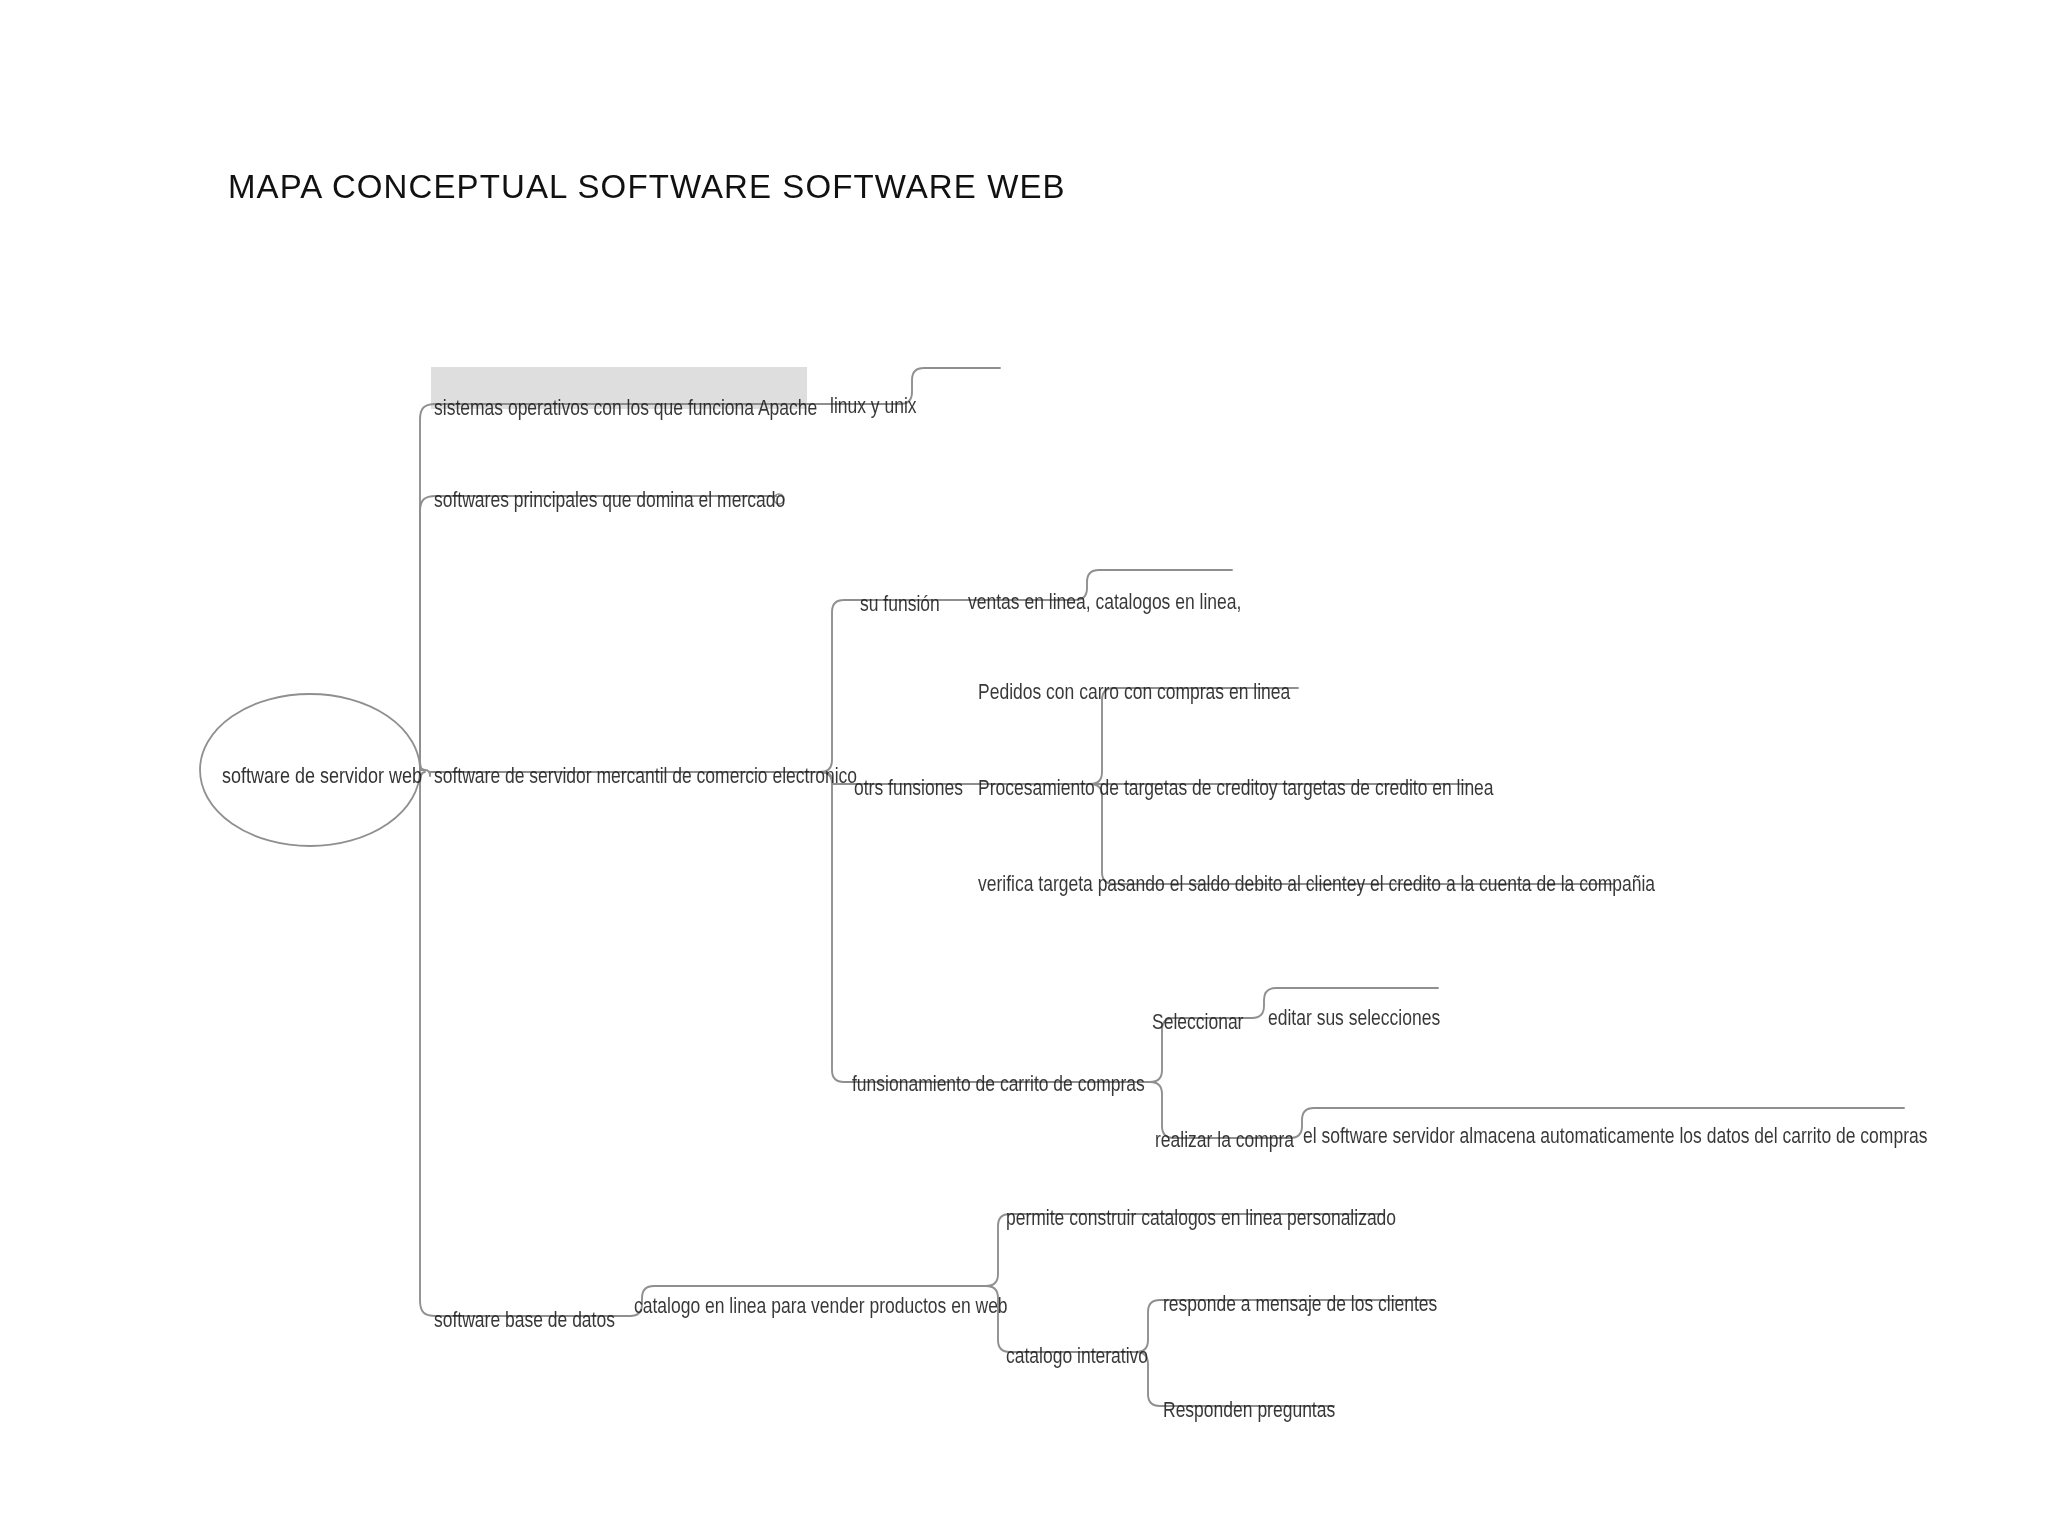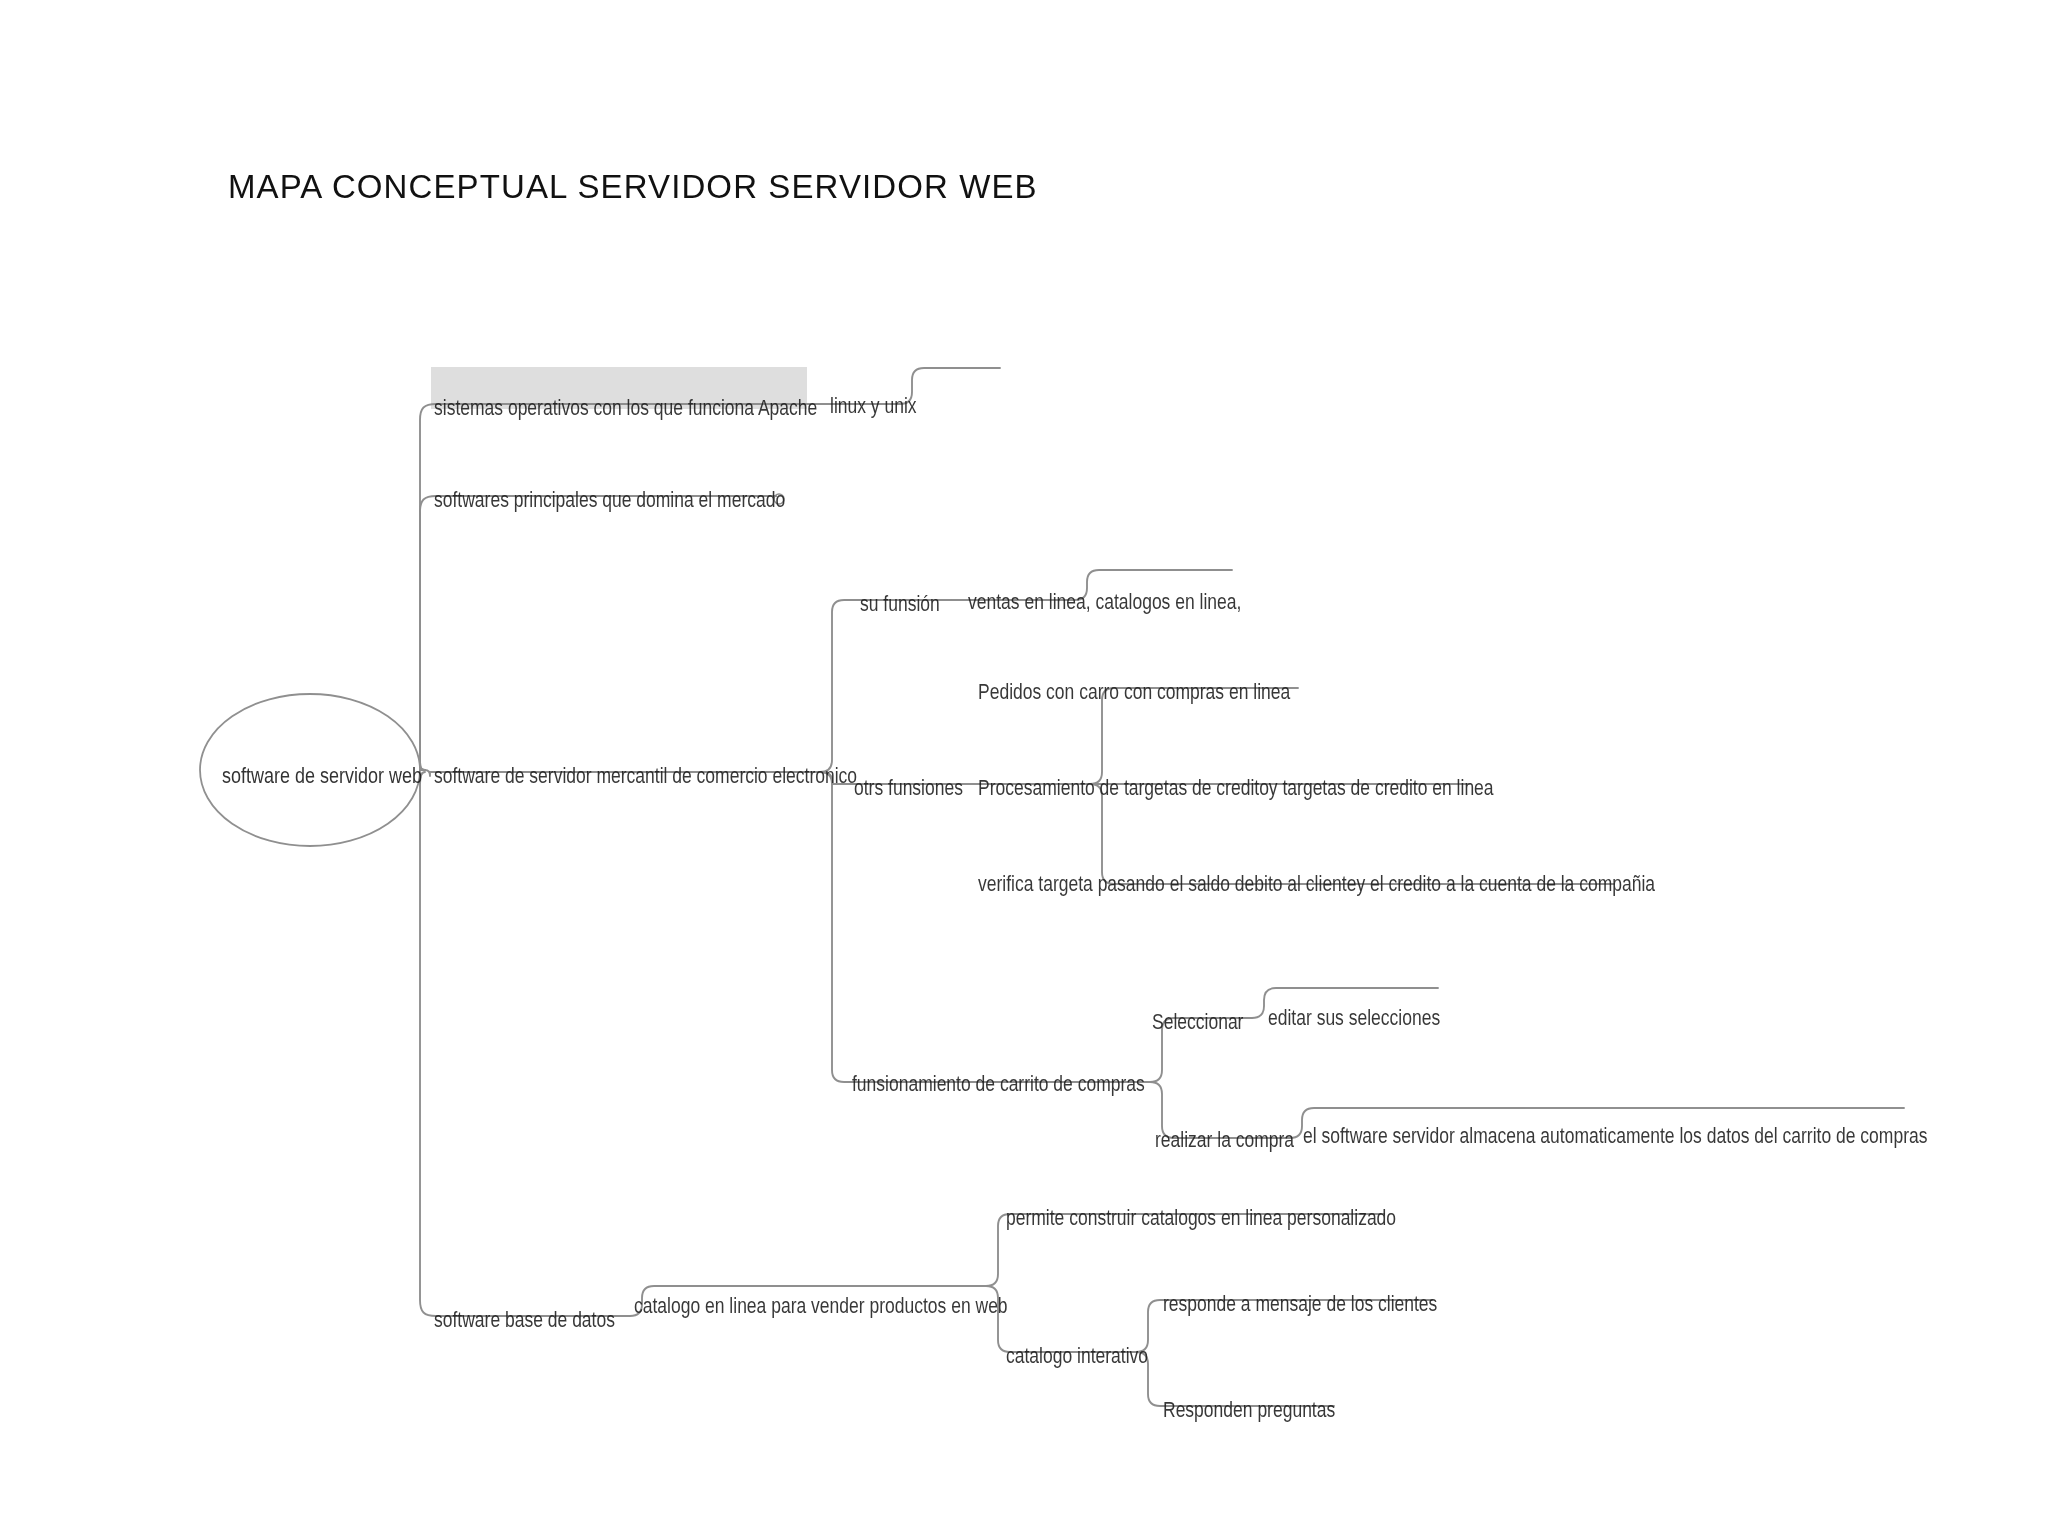--- a/index.html
+++ b/index.html
@@ -66,21 +66,21 @@
     position: absolute;
     background: #c9c9c9;
     opacity: 0.62;
   }
 </style>
 </head>
 <body>
 
 <div id="page">
 
-  <div id="title">MAPA CONCEPTUAL SERVIDOR SERVIDOR WEB</div>
+  <div id="title">MAPA CONCEPTUAL SOFTWARE SOFTWARE WEB</div>
 
   <div class="hl" style="left:431px; top:367px; width:376px; height:42px;"></div>
 
   <svg id="mapcanvas" viewBox="0 0 2048 1536" xmlns="http://www.w3.org/2000/svg">
     <g fill="none" stroke="#8a8a8a" stroke-width="1.9" stroke-linecap="round" stroke-linejoin="round" opacity="0.95">
 
       <ellipse cx="310" cy="770" rx="110" ry="76" fill="none" stroke="#8a8a8a" stroke-width="1.8"></ellipse>
 
       <path d="M 420 770 L 425 770"></path>
 

